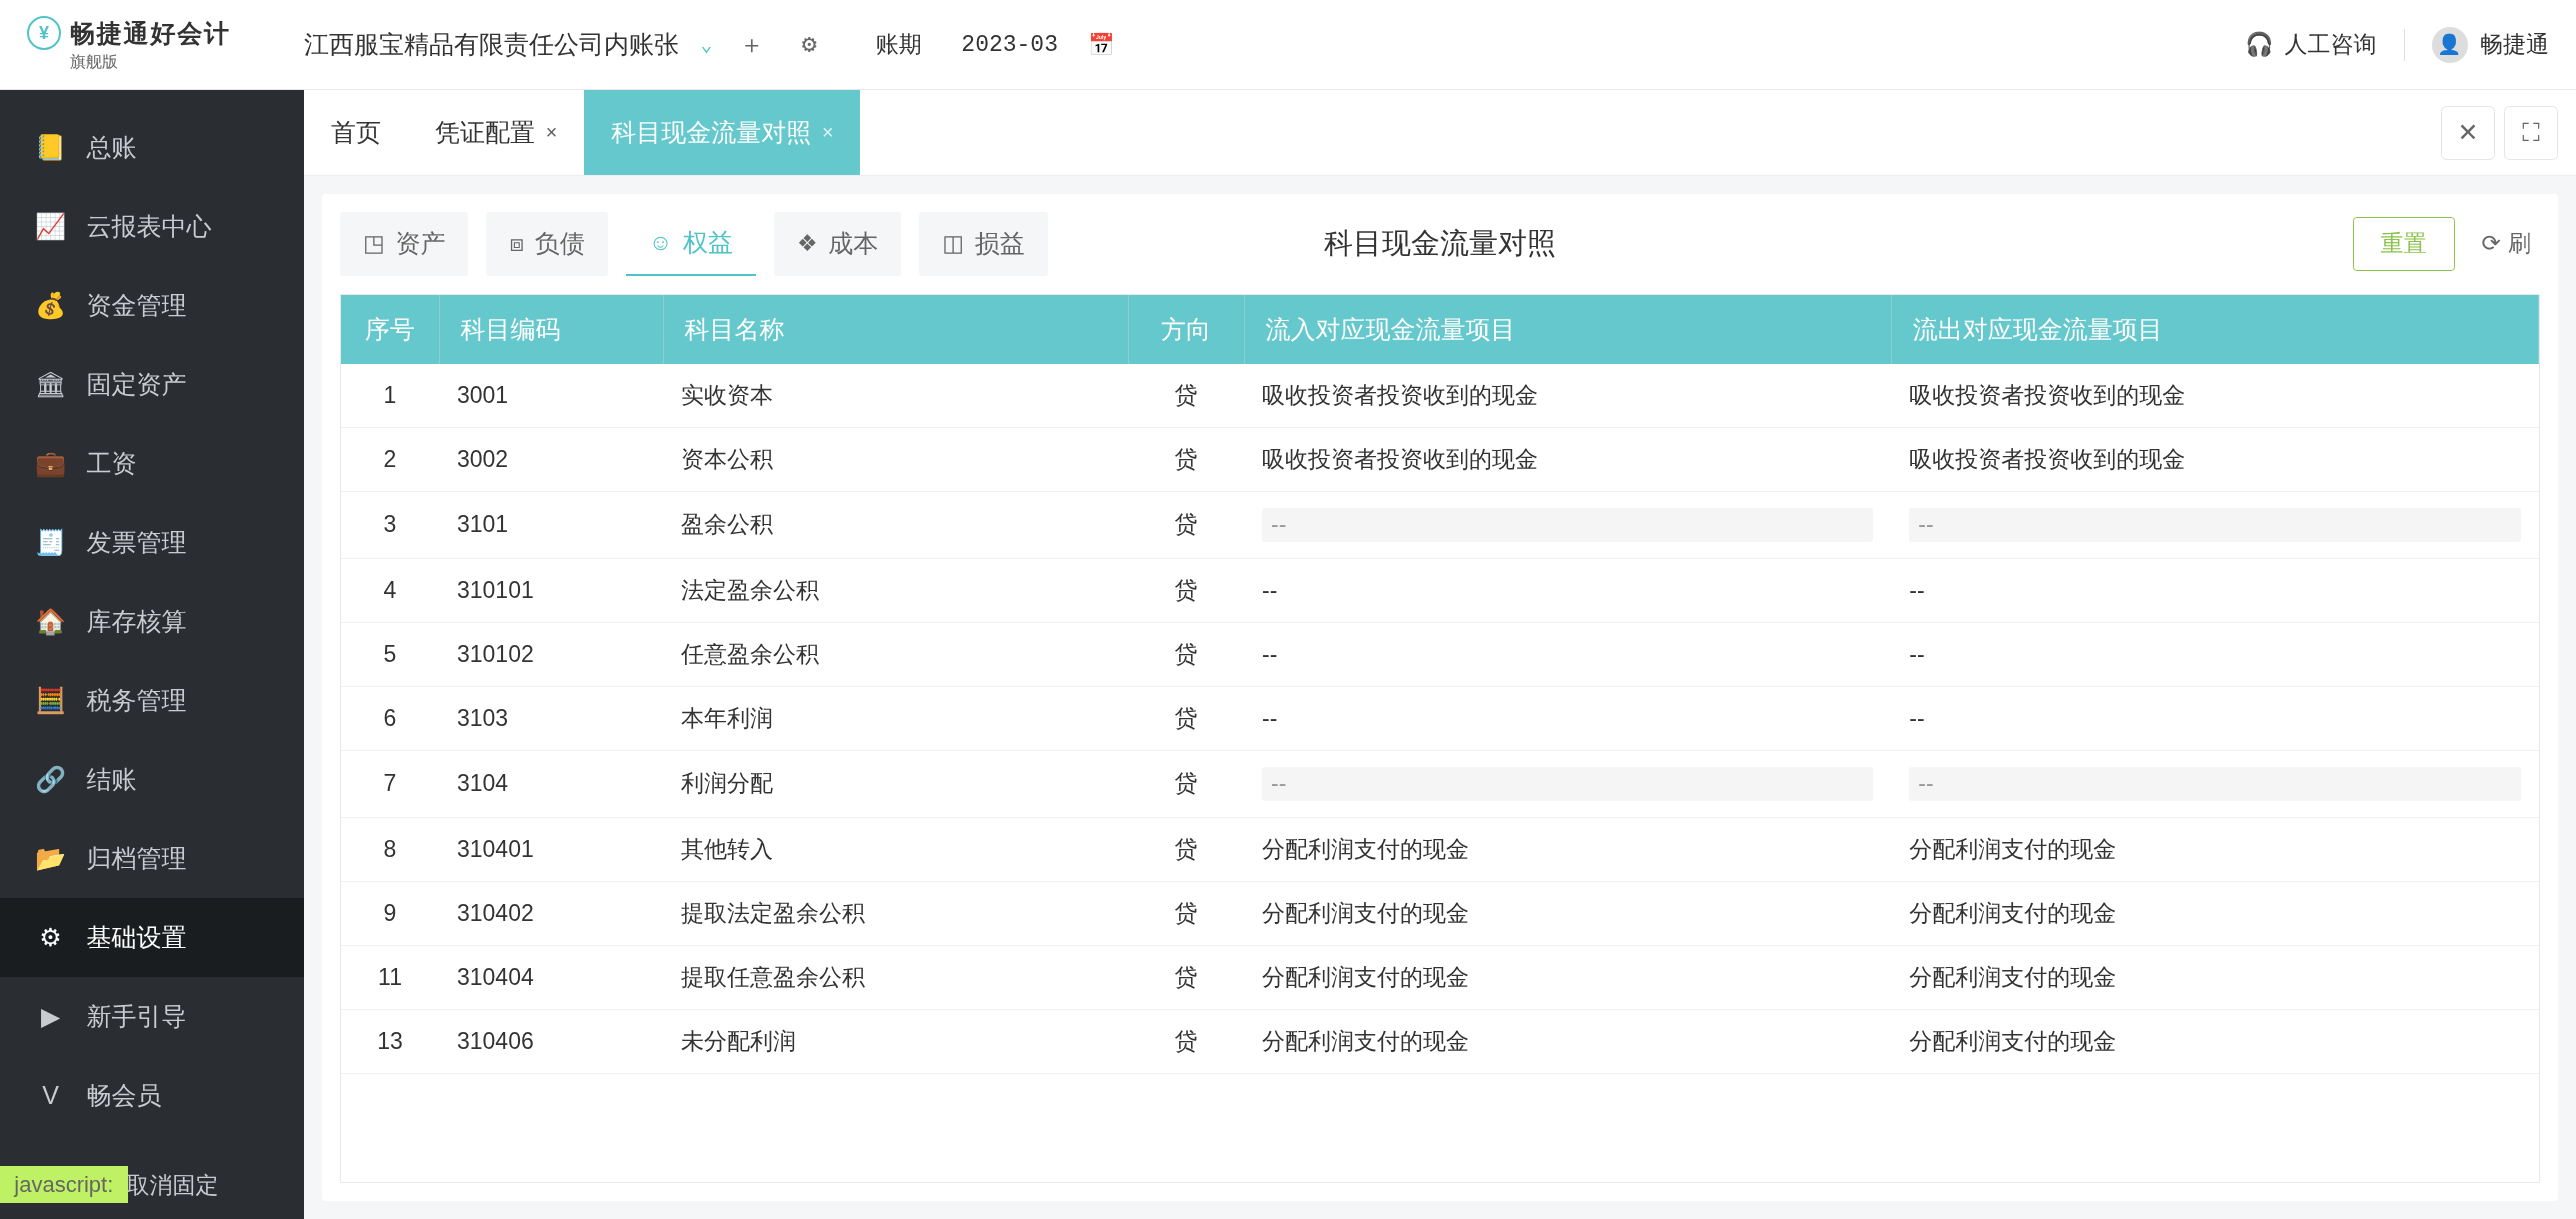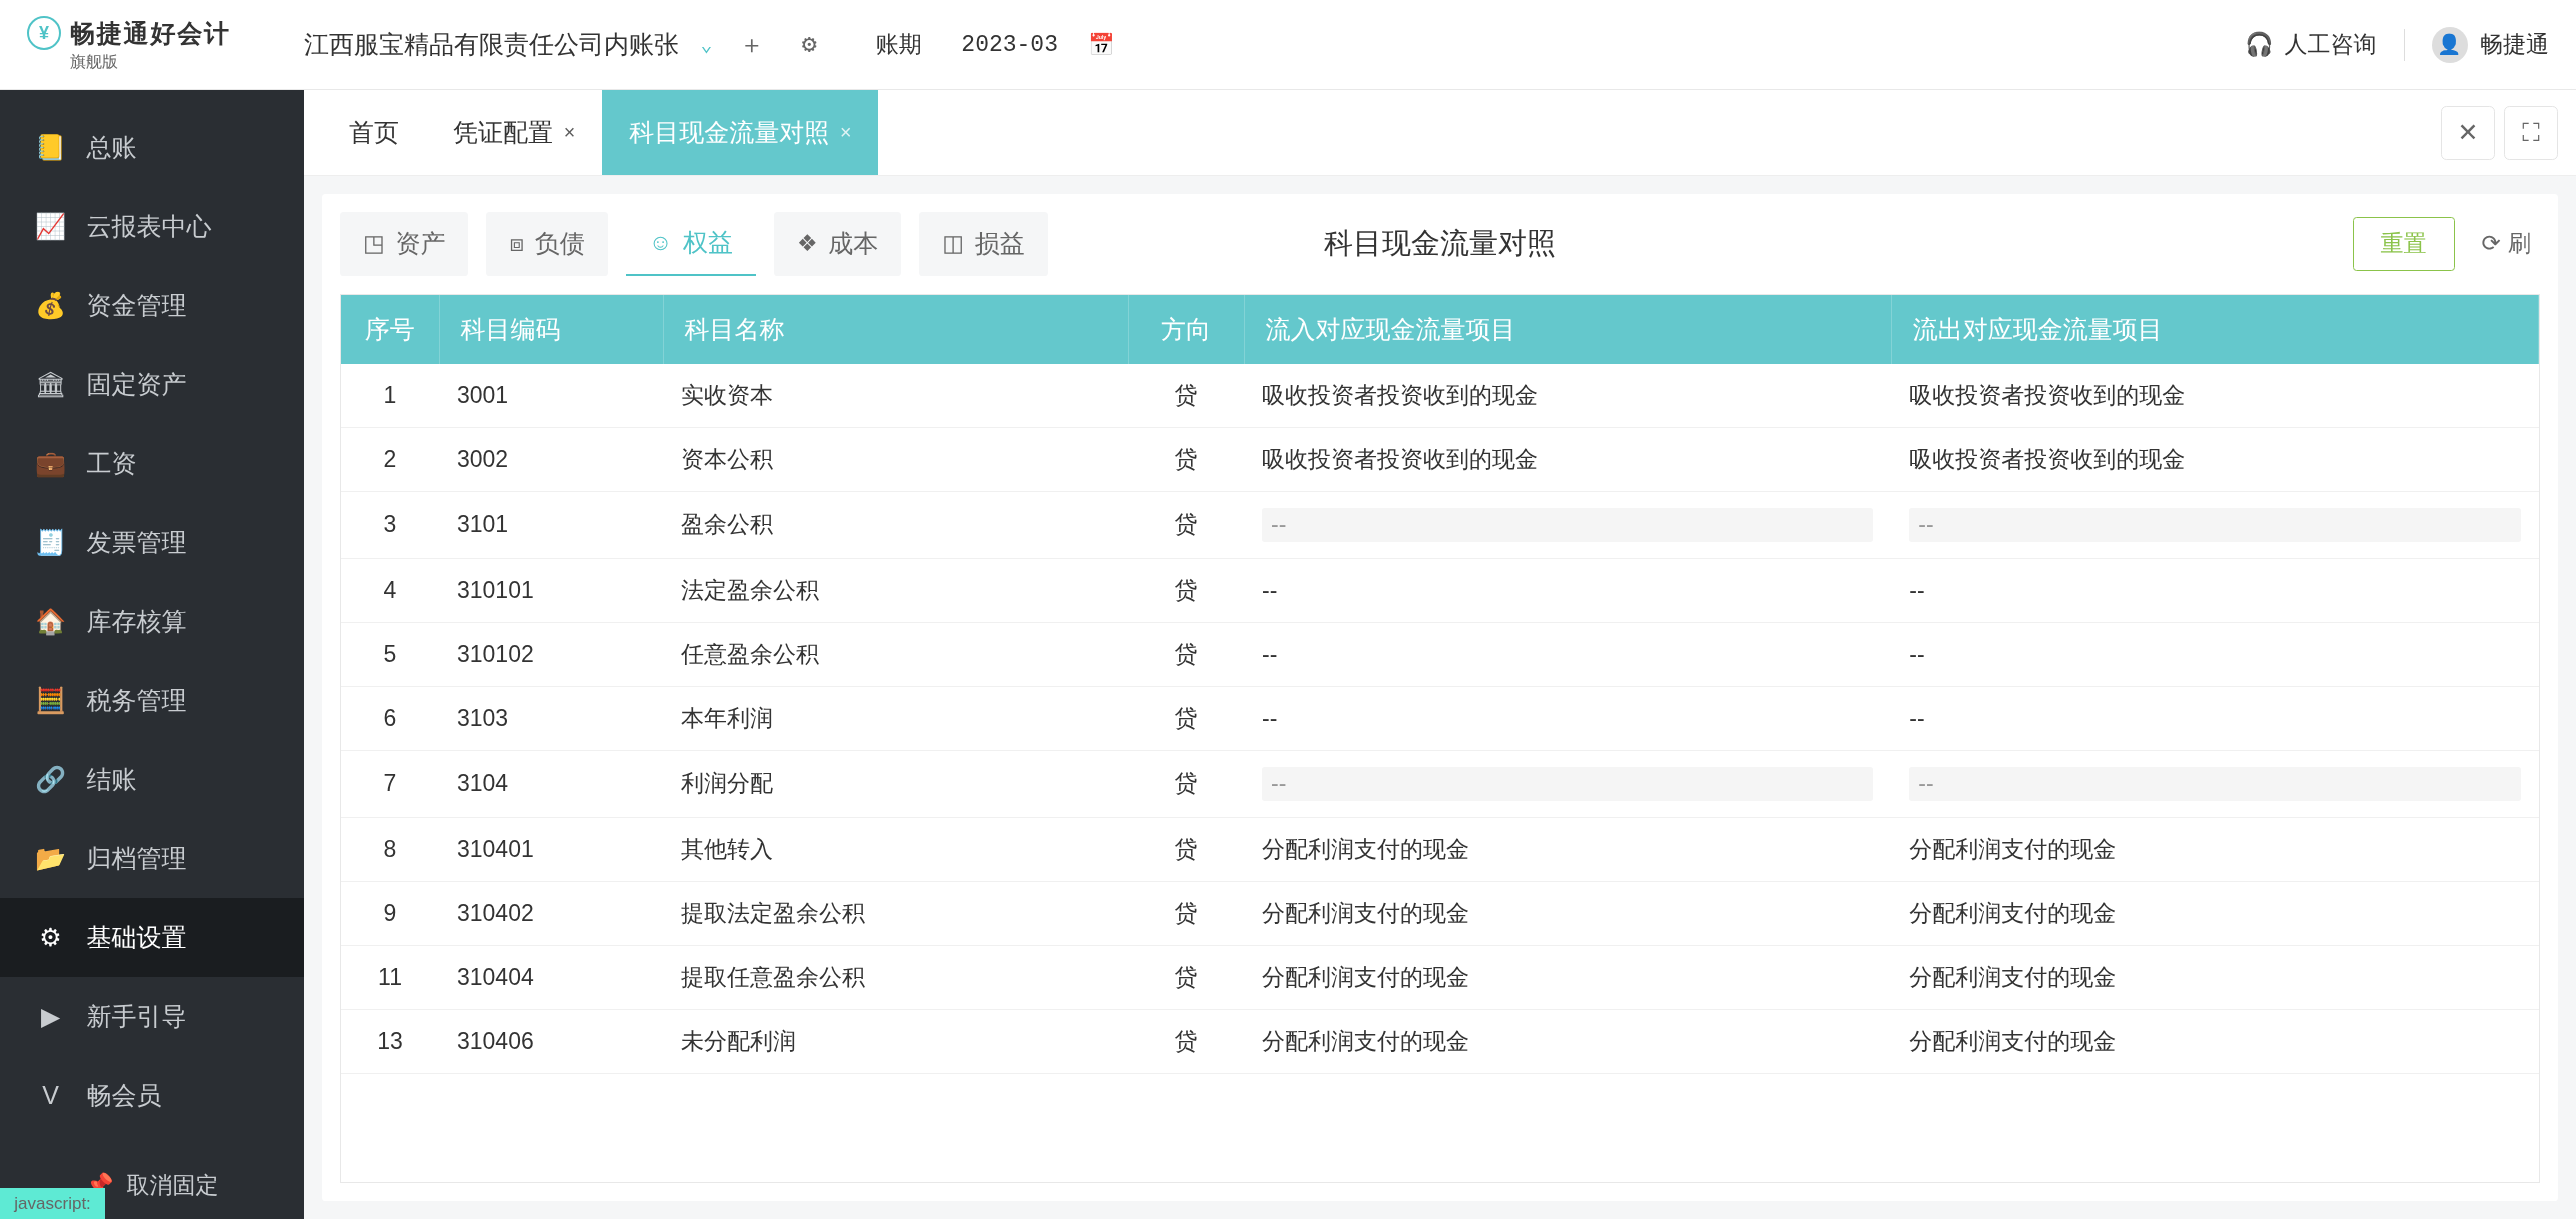--- a/index.html
+++ b/index.html
@@ -79,21 +79,20 @@
     .side-spacer { flex: 1; }
     .side-bottom { padding: 18px 36px; display: flex; align-items: center; gap: 12.5px; font-size: 23px; color: #c8ccd0; justify-content: center; }
 
     
     .main { flex: 1; display: flex; flex-direction: column; background: #f5f6f7; overflow: hidden; }
     .tabbar {
       height: 86px;
       background: #fff;
       display: flex;
       align-items: stretch;
-      padding-left: 18px;
       border-bottom: 0.9px solid #eee;
     }
     .tab {
       display: flex;
       align-items: center;
       gap: 10.7px;
       padding: 0 27px;
       font-size: 25px;
       color: #333;
       cursor: pointer;
@@ -154,21 +153,21 @@
       font-size: 23px; color: #333; padding: 16px 18px; border-bottom: 0.9px solid #f0f0f0;
     }
     .col-idx { width: 98px; text-align: center; }
     .col-code { width: 224px; text-align: left; }
     .col-name { width: 465px; text-align: left; }
     .col-dir { width: 116px; text-align: center; }
     .col-in, .col-out { text-align: left; }
     .cell-grey {
       background: #f5f5f5; display: block; padding: 3.6px 9px; border-radius: 2.7px; color: #999;
     }
-    .status-bar { position: absolute; bottom: 0; left: 0; background: #5eead4; color: #666; font-size: 17px; padding: 5.4px 14.3px; }
+    .status-bar { position: absolute; bottom: 16px; left: 0; background: #bef264; color: #666; font-size: 22px; padding: 5.4px 14.3px; }
   </style>
 </head>
 <body>
 <div class="zoom-wrap">
 
 <div class="top-header">
   <div class="logo-block">
     <div class="logo-row">
       <div class="logo-icon">¥</div>
       <div class="logo-text">畅捷通好会计</div>

